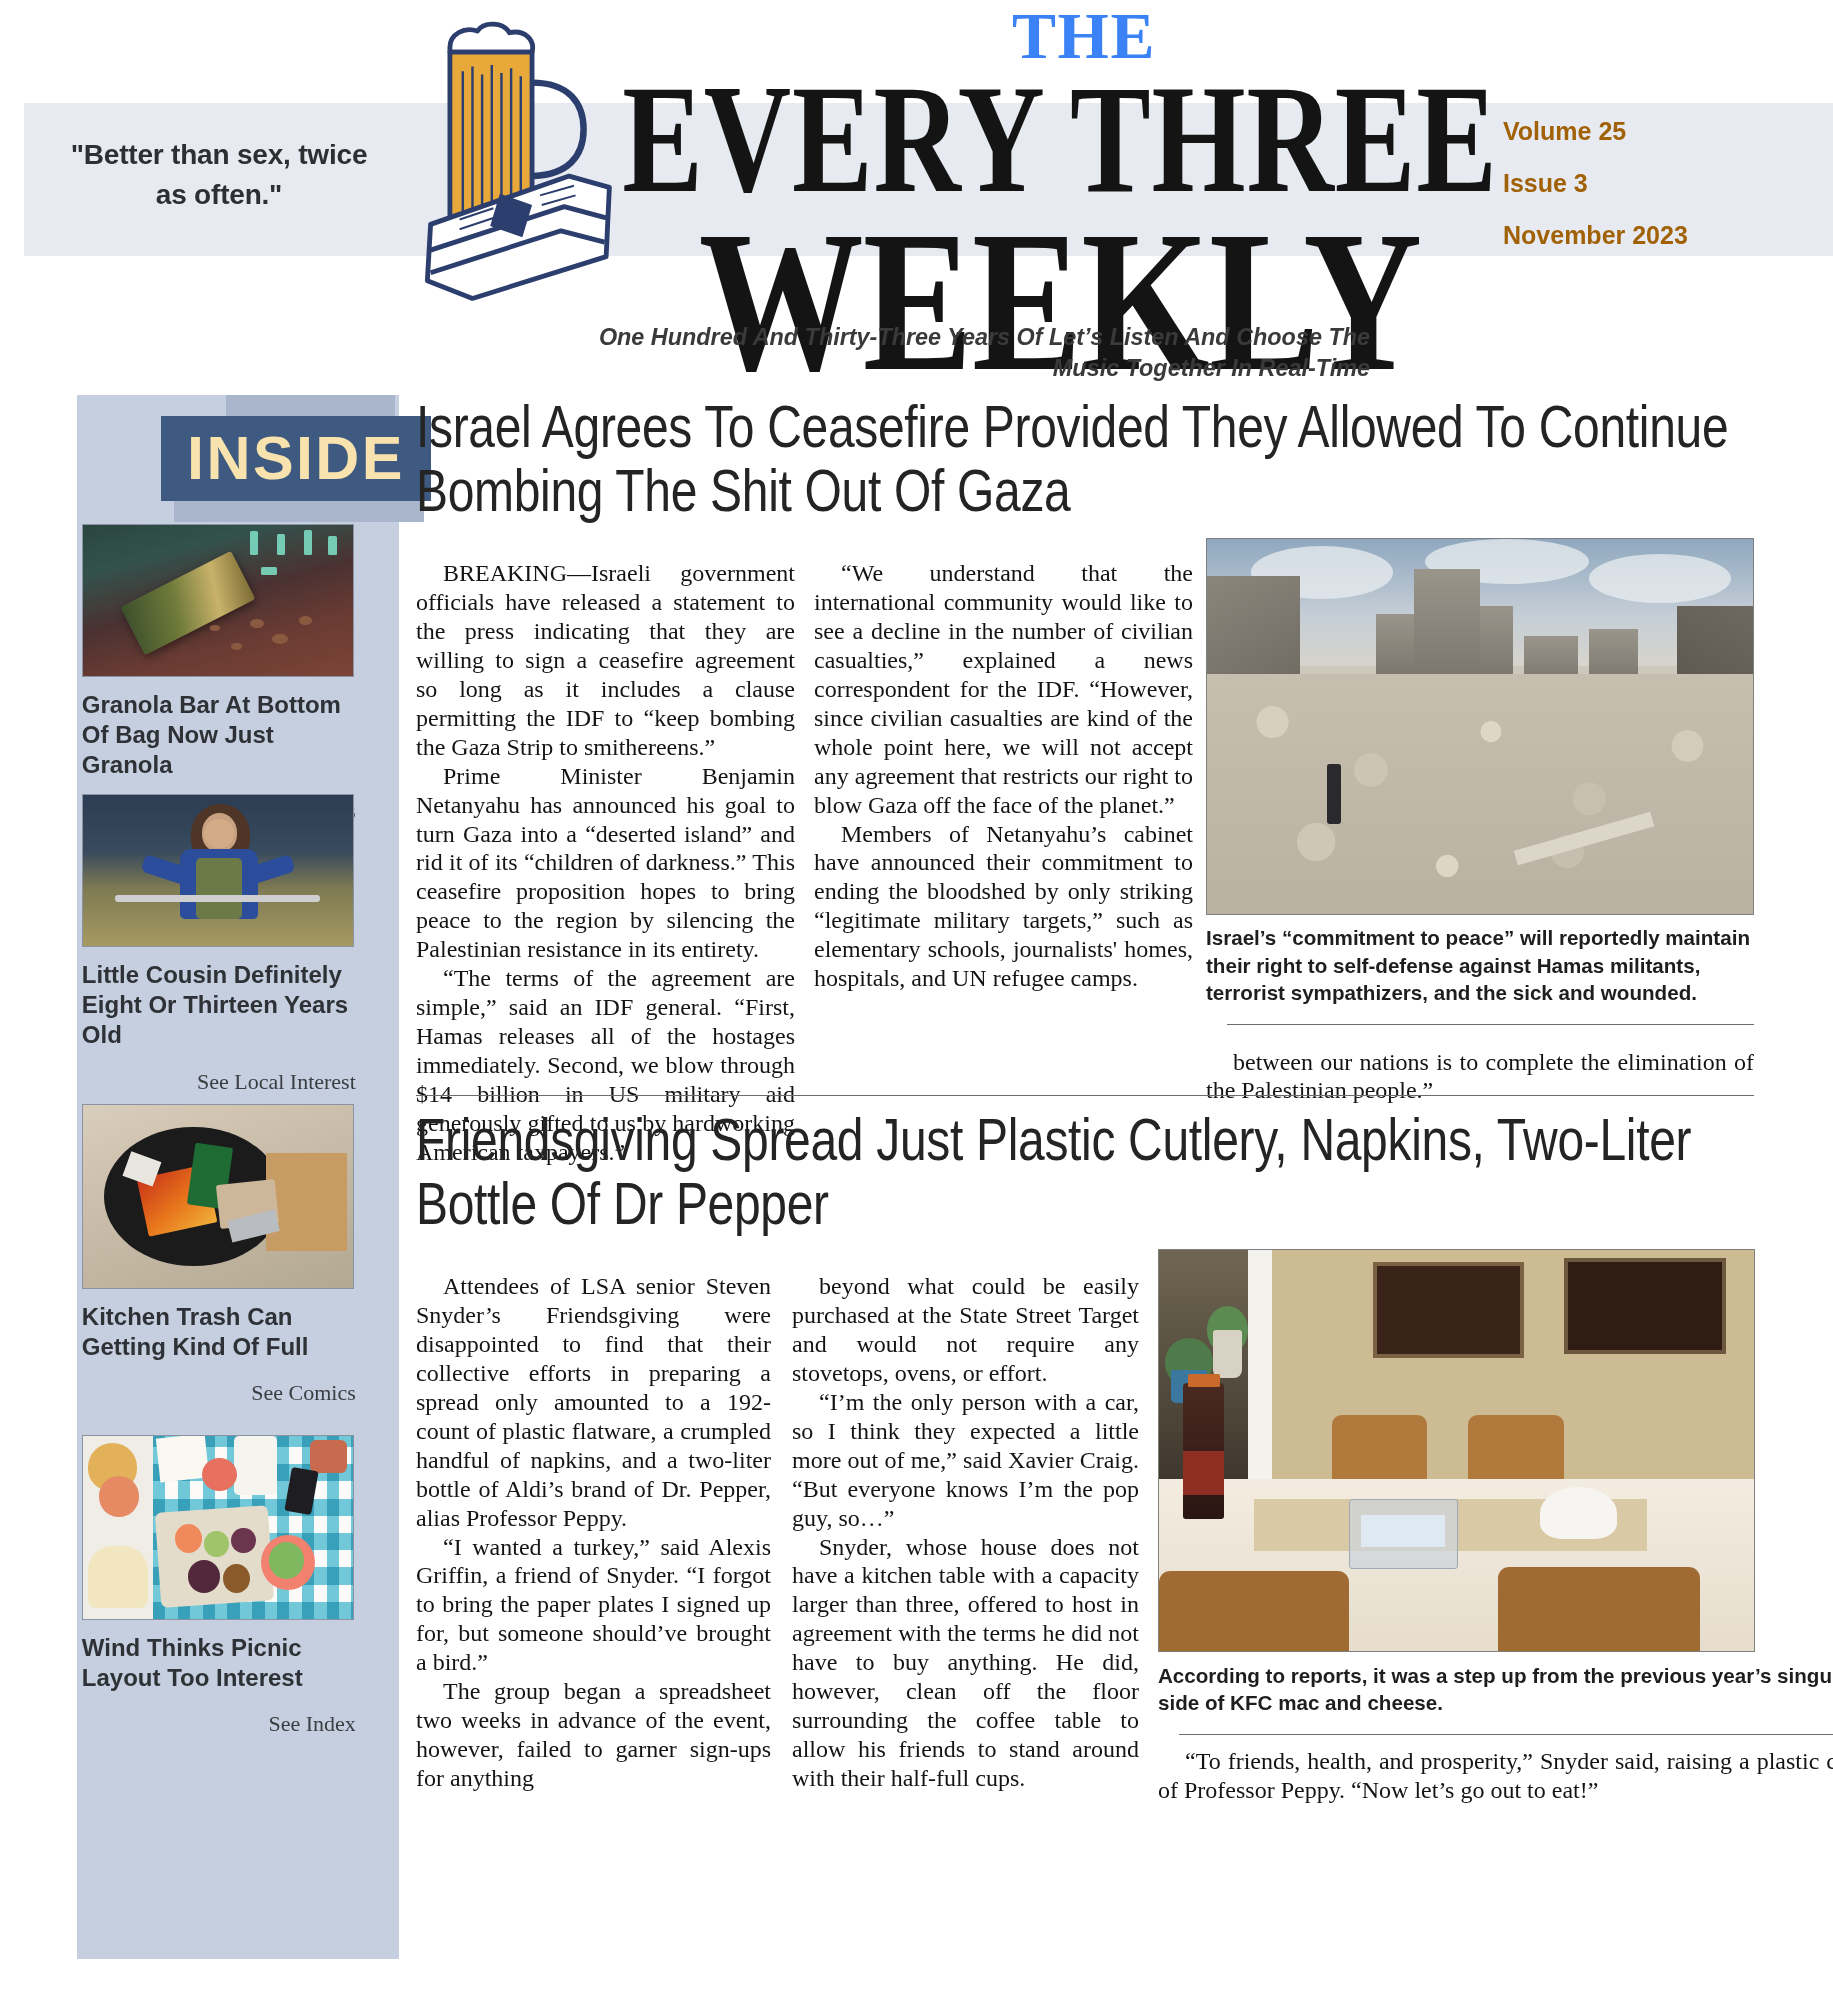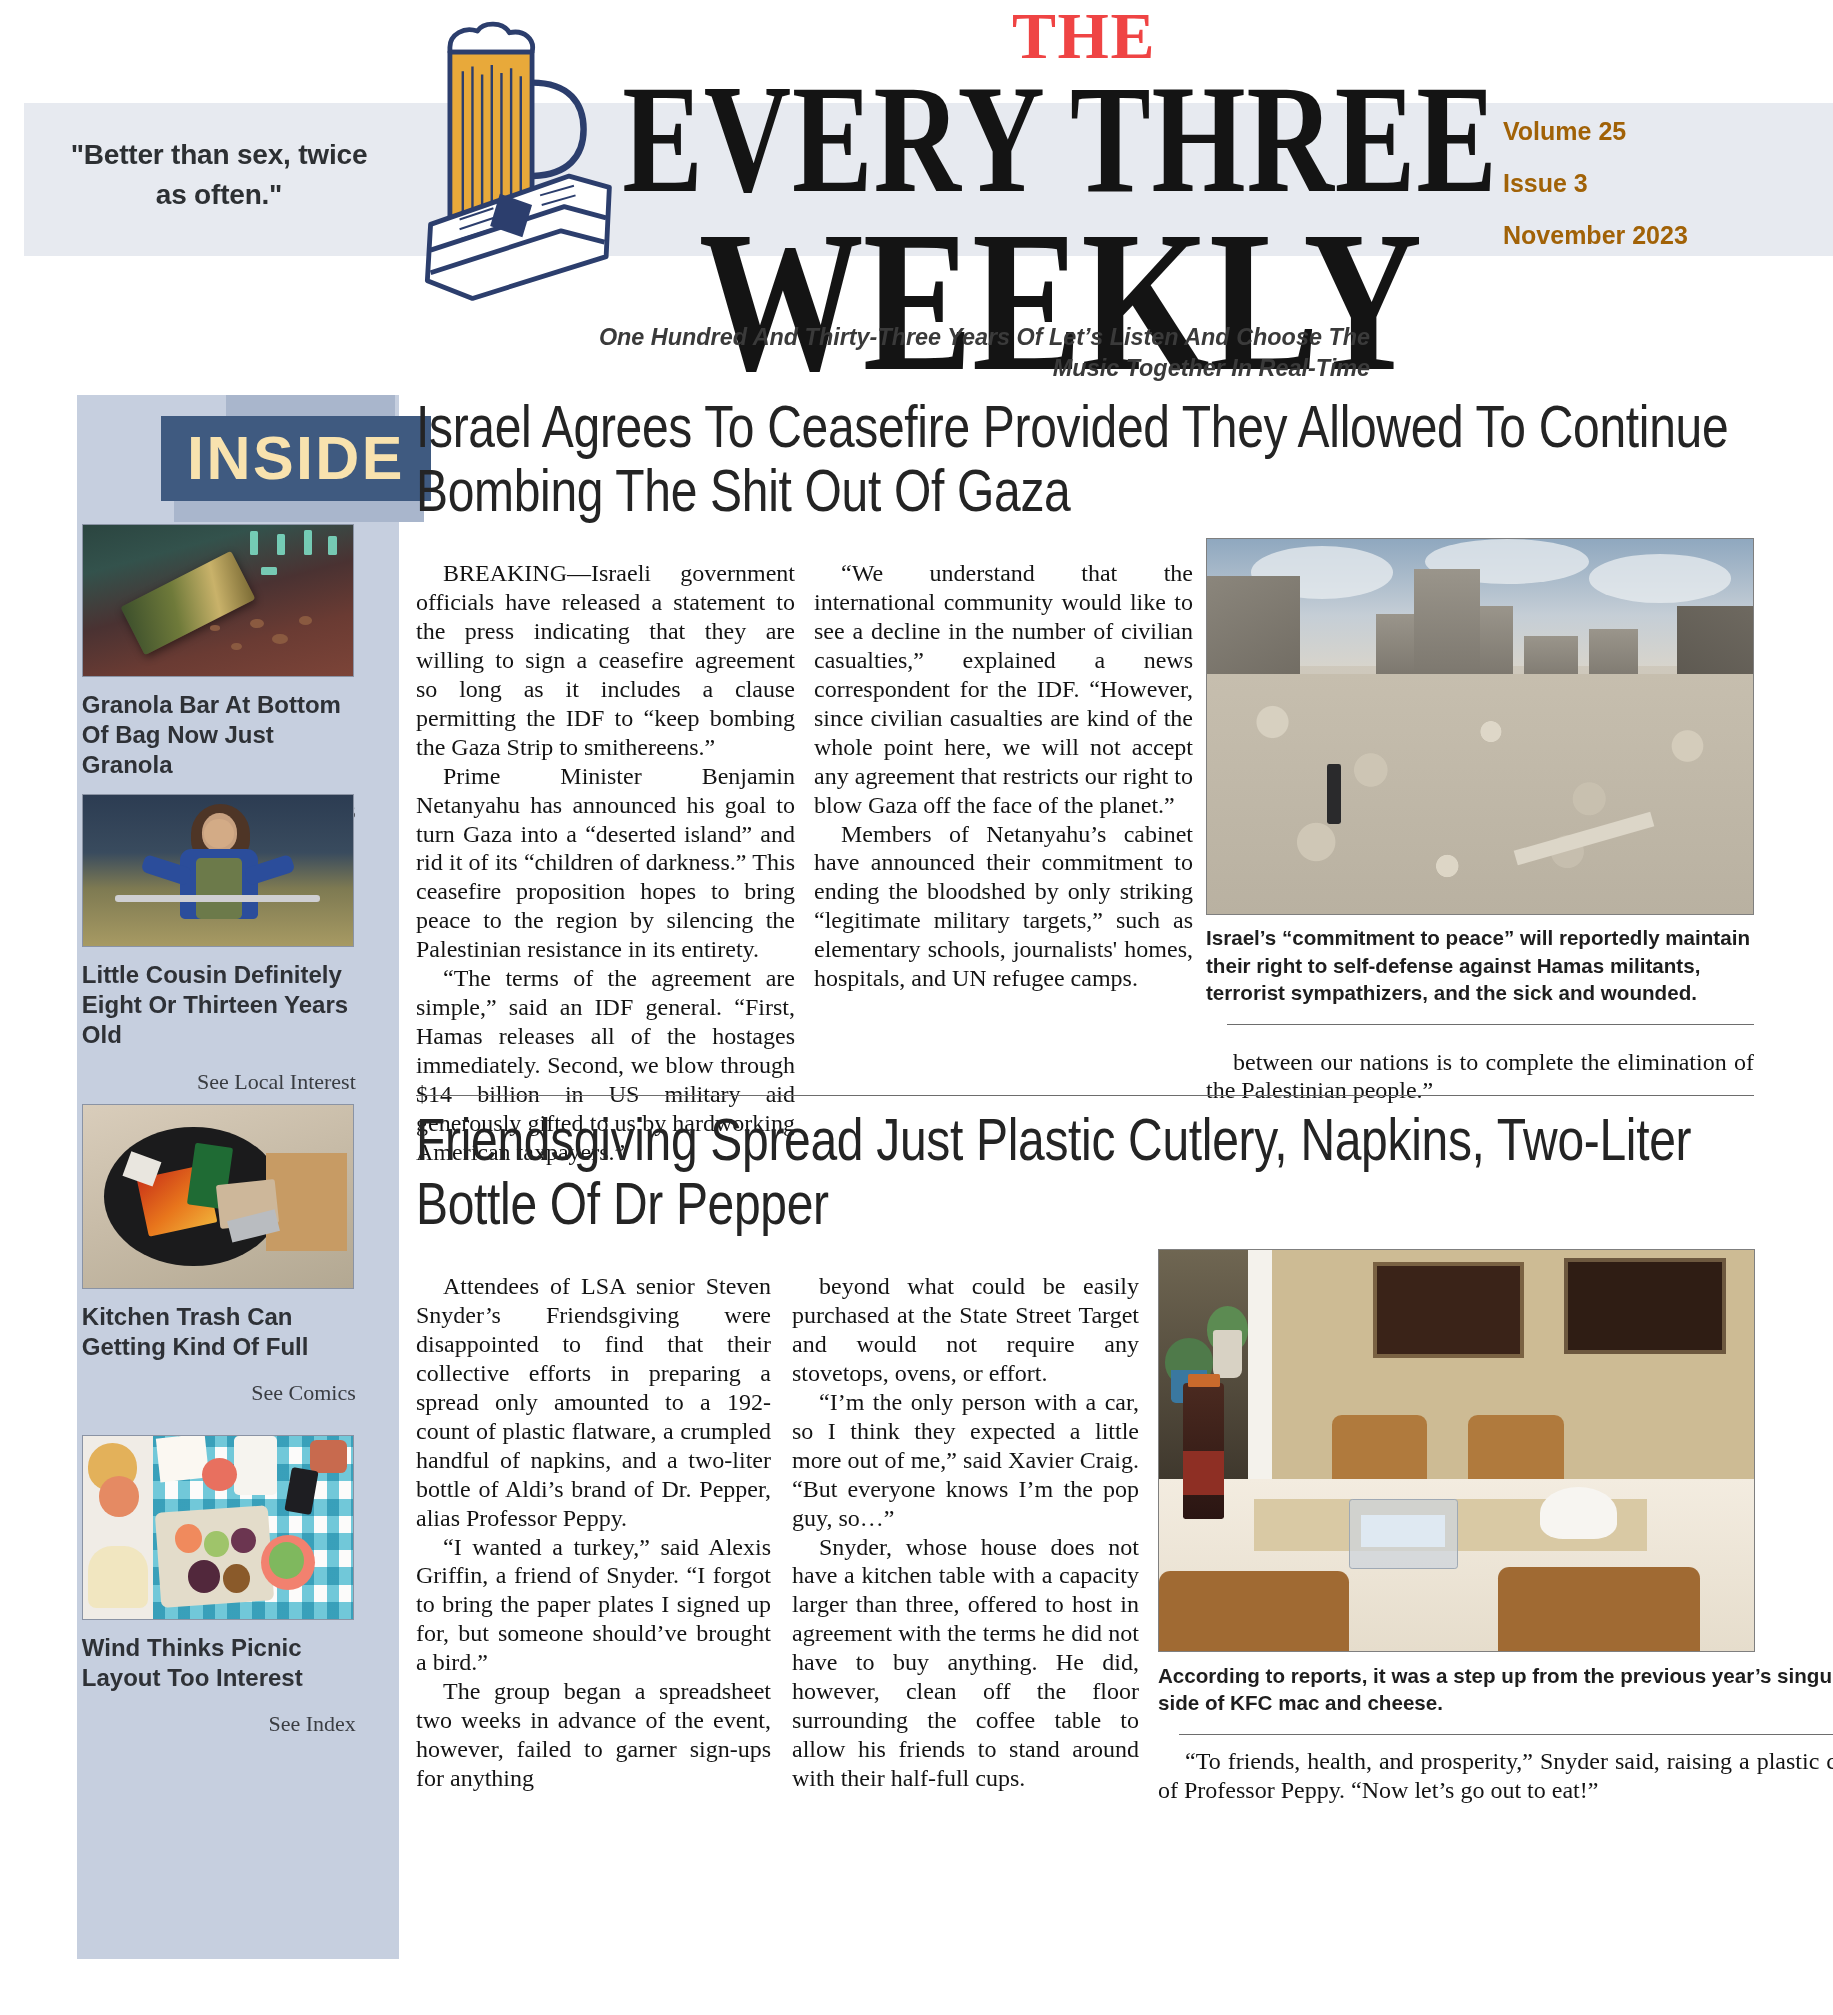--- a/index.html
+++ b/index.html
@@ -31,21 +31,21 @@
     font-weight:bold;font-size:25px;line-height:1;color:#a16207;
   }
   .volbox div{margin-bottom:27px;}
 
   
   .logo{position:absolute;left:403px;top:14.5px;width:242px;height:306px;}
 
   .title-block{position:absolute;left:564px;top:8px;width:992px;text-align:center;}
   .t-the{
     font-family:"Liberation Serif", serif;font-weight:bold;
-    font-size:66px;line-height:0.84;letter-spacing:1.6px;color:#ef4444;
+    font-size:66px;line-height:0.84;letter-spacing:1.6px;color:#3b82f6;
     margin-left:48px;
   }
   .t-every{
     font-family:"Liberation Serif", serif;font-weight:bold;
     font-size:121px;line-height:0.92;letter-spacing:0.8px;color:#141414;
     transform:scaleY(1.28);transform-origin:center top;margin-top:4.8px;
   }
   .t-weekly{
     font-family:"Liberation Serif", serif;font-weight:bold;
     font-size:165px;line-height:0.86;letter-spacing:-0.8px;color:#141414;

